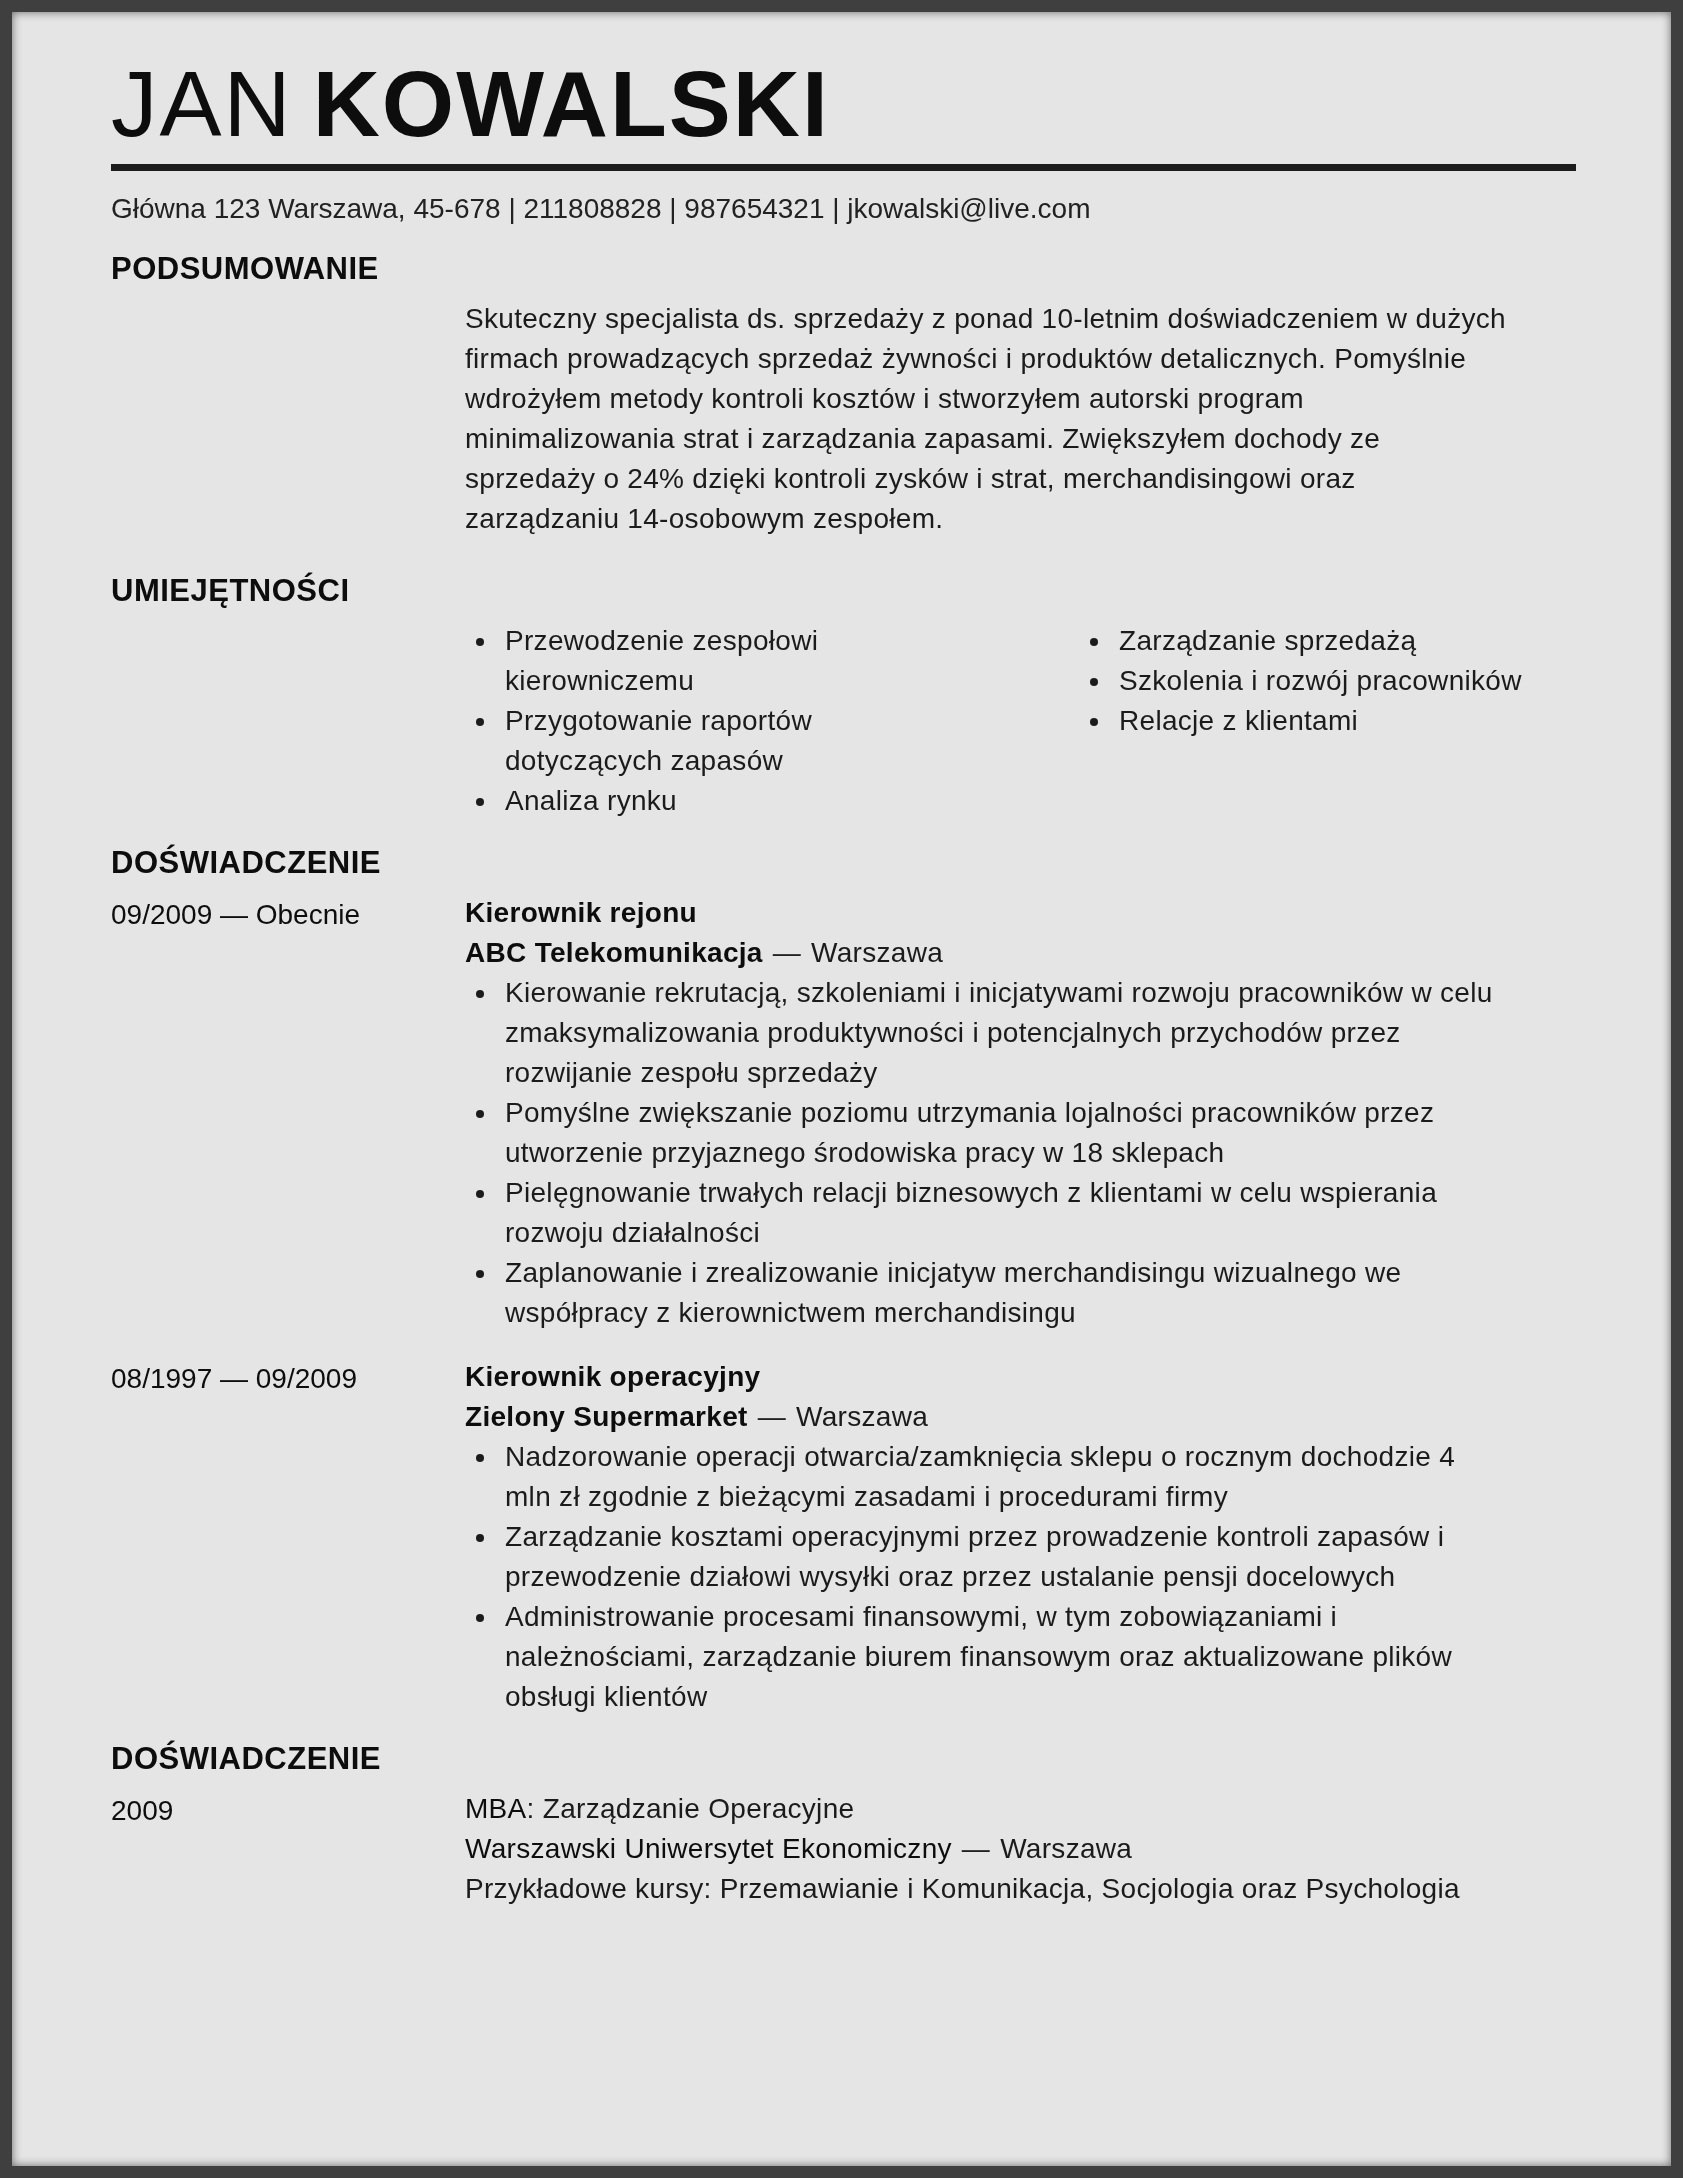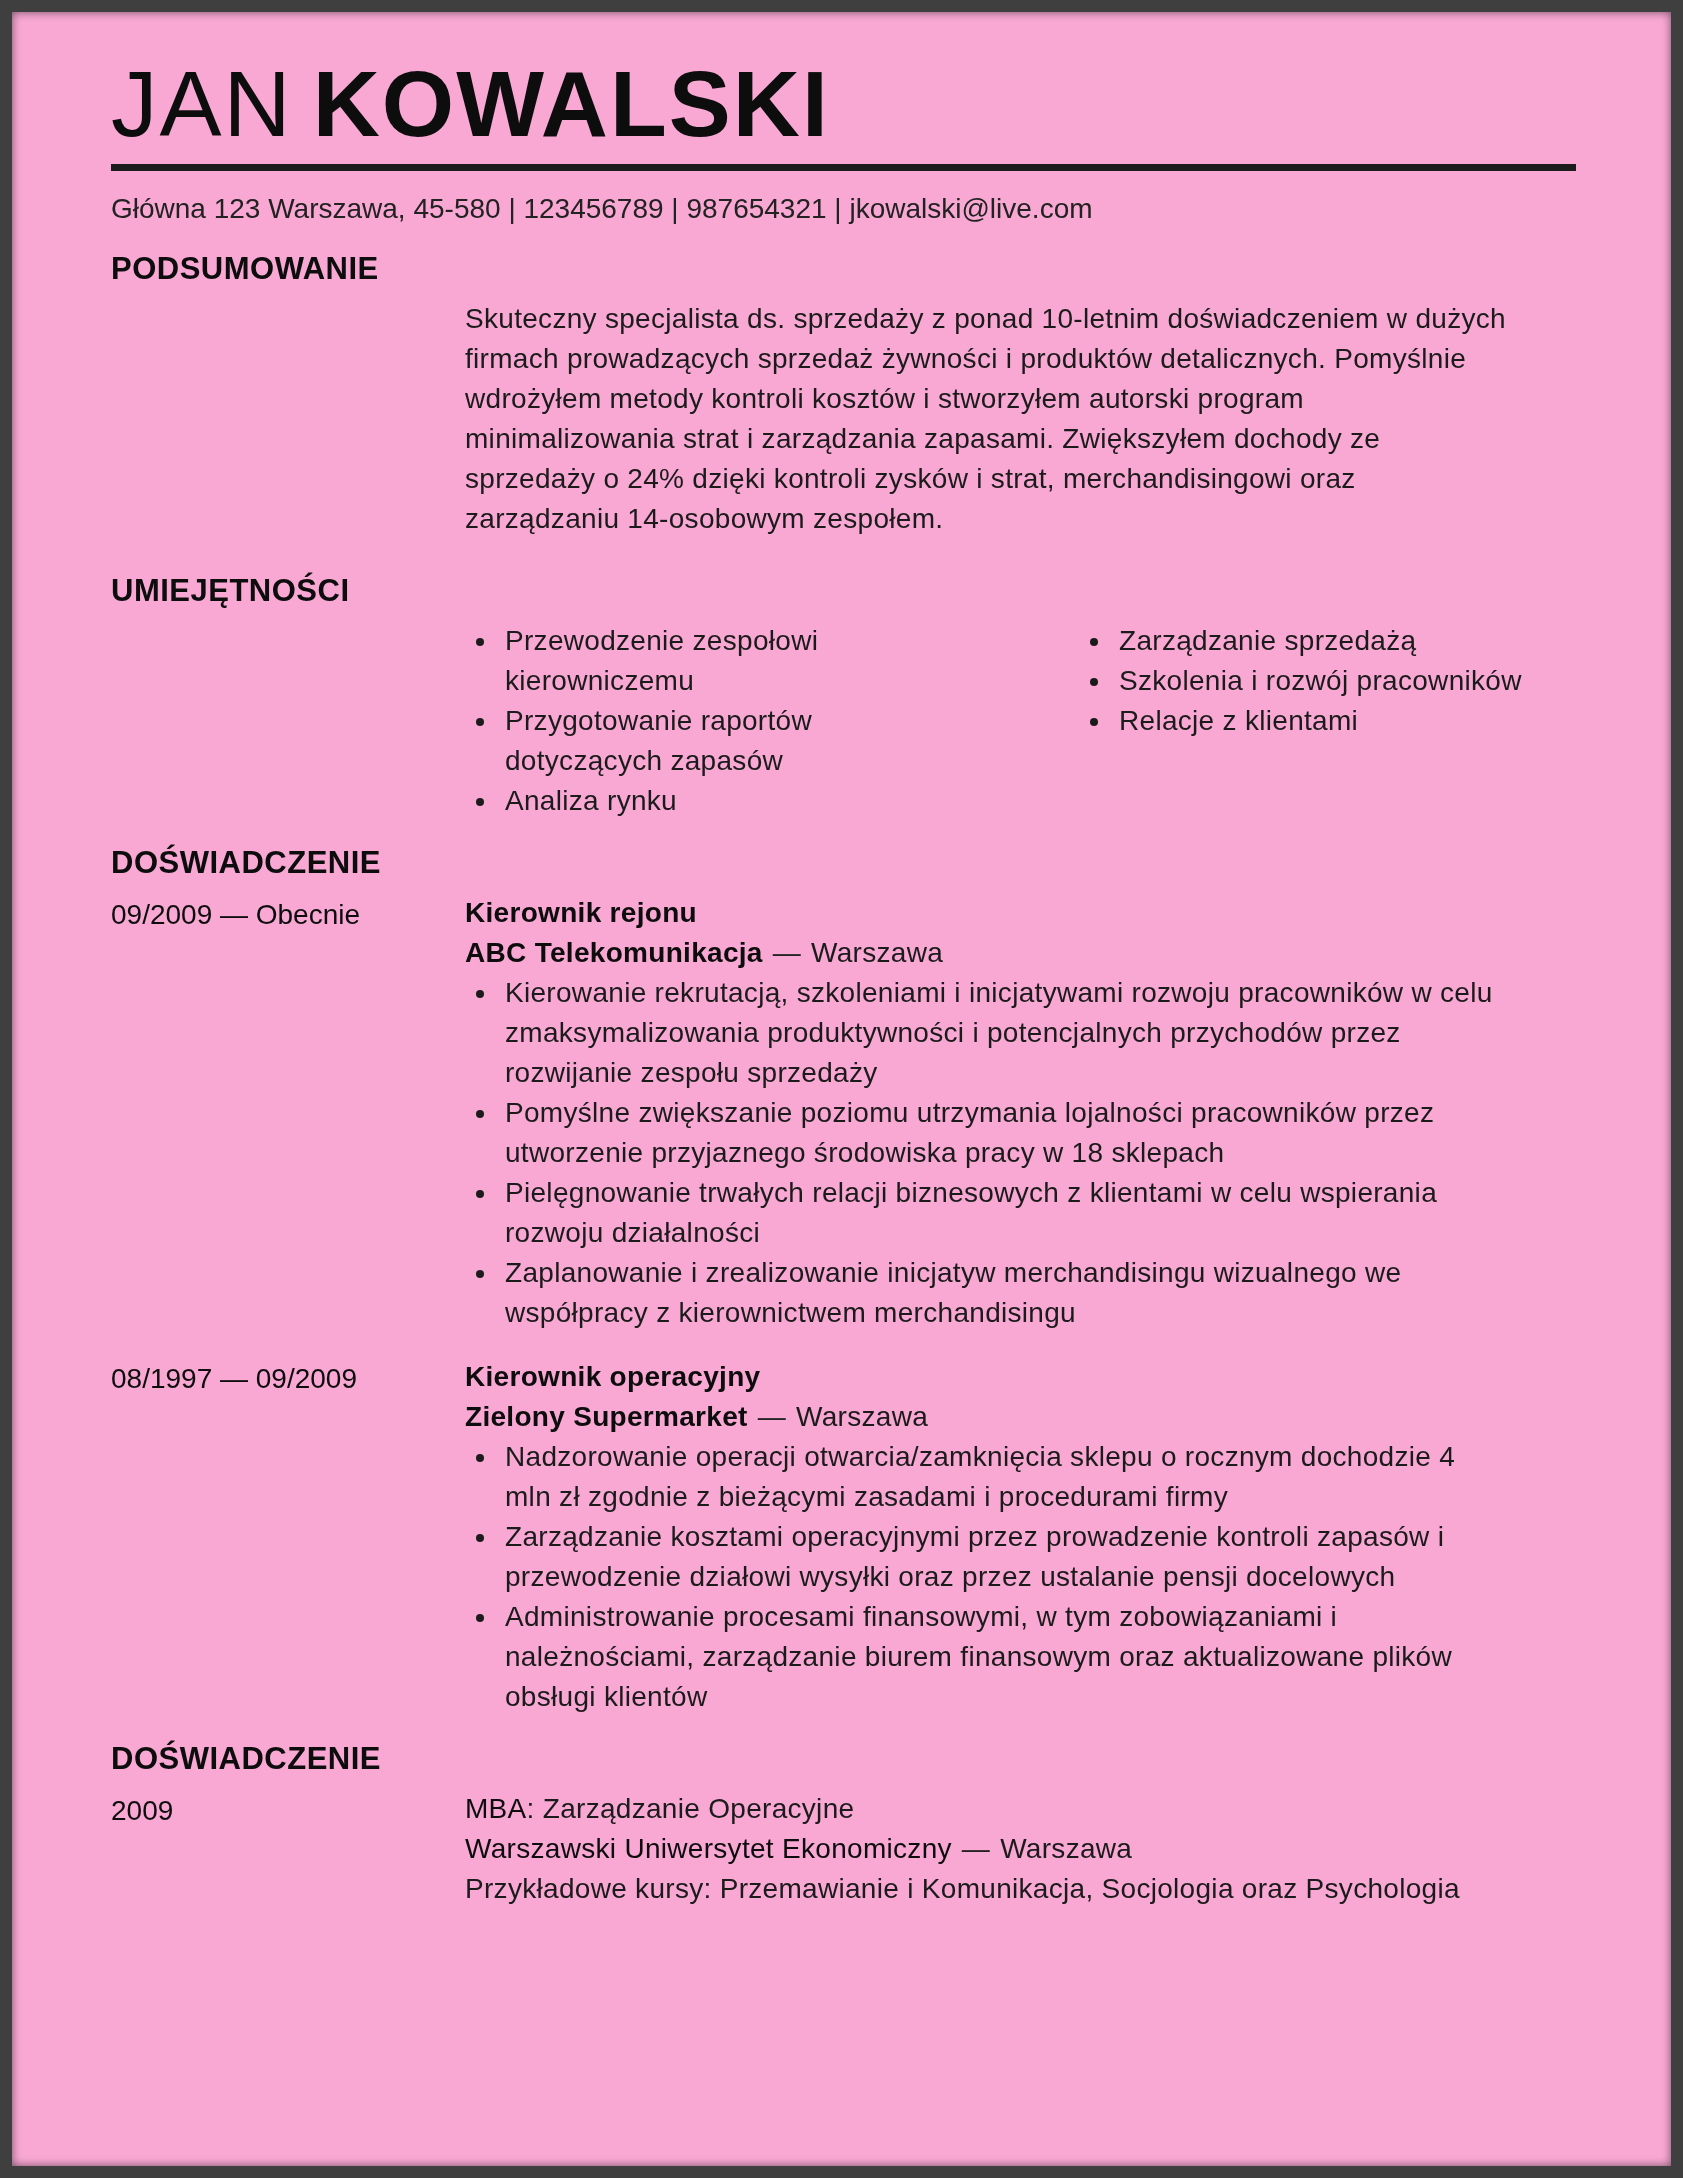--- a/index.html
+++ b/index.html
@@ -8,21 +8,21 @@
     background: #ffffff;
     font-family: "Liberation Sans", sans-serif;
     color: #1b1b1b;
   }
   .frame {
     box-sizing: border-box;
     width: 1683px;
     height: 2178px;
     border: 12px solid #3f3f3f;
     box-shadow: inset 0 0 10px rgba(0,0,0,0.55);
-    background: #f9a8d4;
+    background: #e5e5e5;
     padding: 44px 99px 40px 99px;
     overflow: hidden;
   }
   
   .name {
     margin: 0;
     font-size: 93px;
     line-height: 1.05;
     letter-spacing: 2px;
     color: #0d0d0d;
@@ -104,21 +104,21 @@
 </style>
 </head>
 <body>
 
 <div class="frame">
 
   <h1 class="name">
     <span class="first">JAN</span><span class="last">KOWALSKI</span>
   </h1>
   <div class="rule"></div>
-  <div class="contact">Główna 123 Warszawa, 45-580 | 123456789 | 987654321 | jkowalski@live.com</div>
+  <div class="contact">Główna 123 Warszawa, 45-678 | 211808828 | 987654321 | jkowalski@live.com</div>
 
   <h2 class="section-heading">PODSUMOWANIE</h2>
   <div class="row">
     <div class="label"></div>
     <p class="content summary-text">Skuteczny specjalista ds. sprzedaży z ponad 10-letnim doświadczeniem w dużych firmach prowadzących sprzedaż żywności i produktów detalicznych. Pomyślnie wdrożyłem metody kontroli kosztów i stworzyłem autorski program minimalizowania strat i zarządzania zapasami. Zwiększyłem dochody ze sprzedaży o 24% dzięki kontroli zysków i strat, merchandisingowi oraz zarządzaniu 14-osobowym zespołem.</p>
   </div>
 
   <h2 class="section-heading">UMIEJĘTNOŚCI</h2>
   <div class="row">
     <div class="label"></div>

